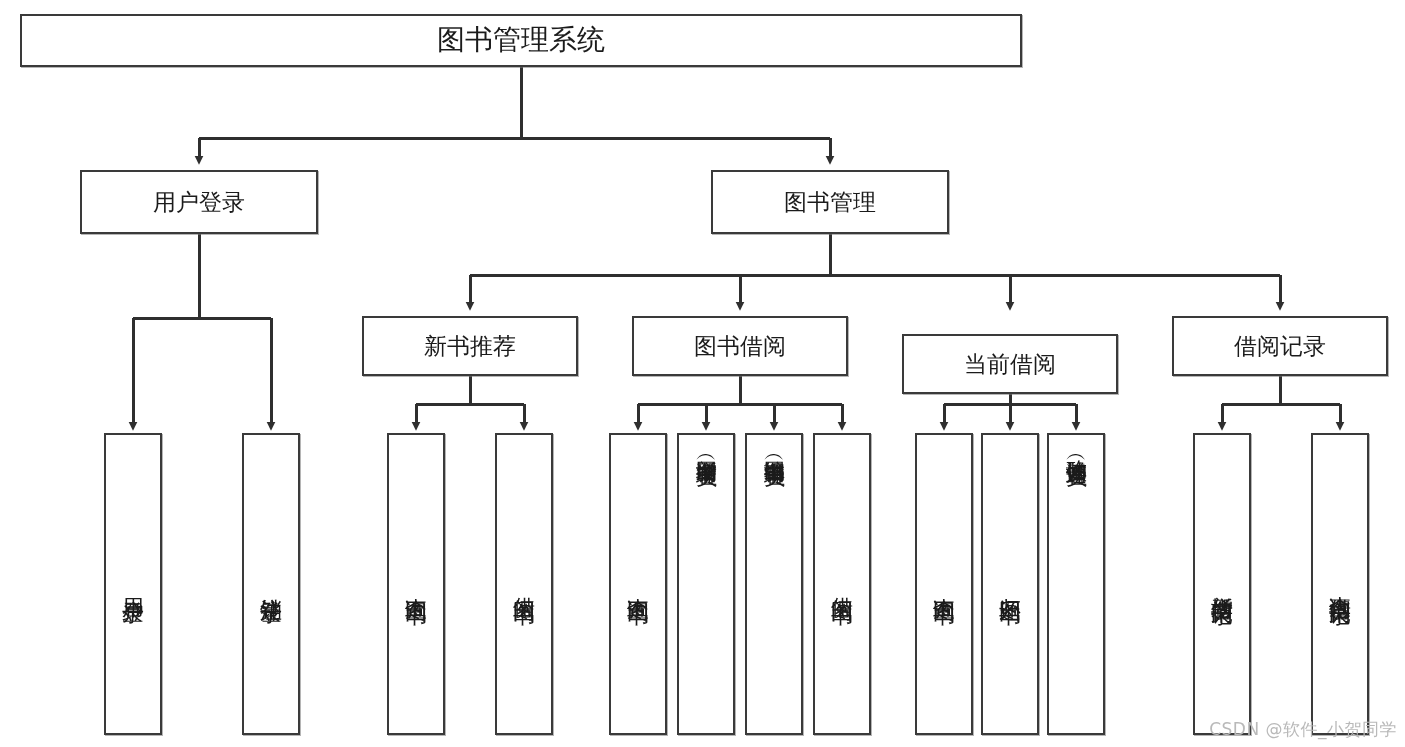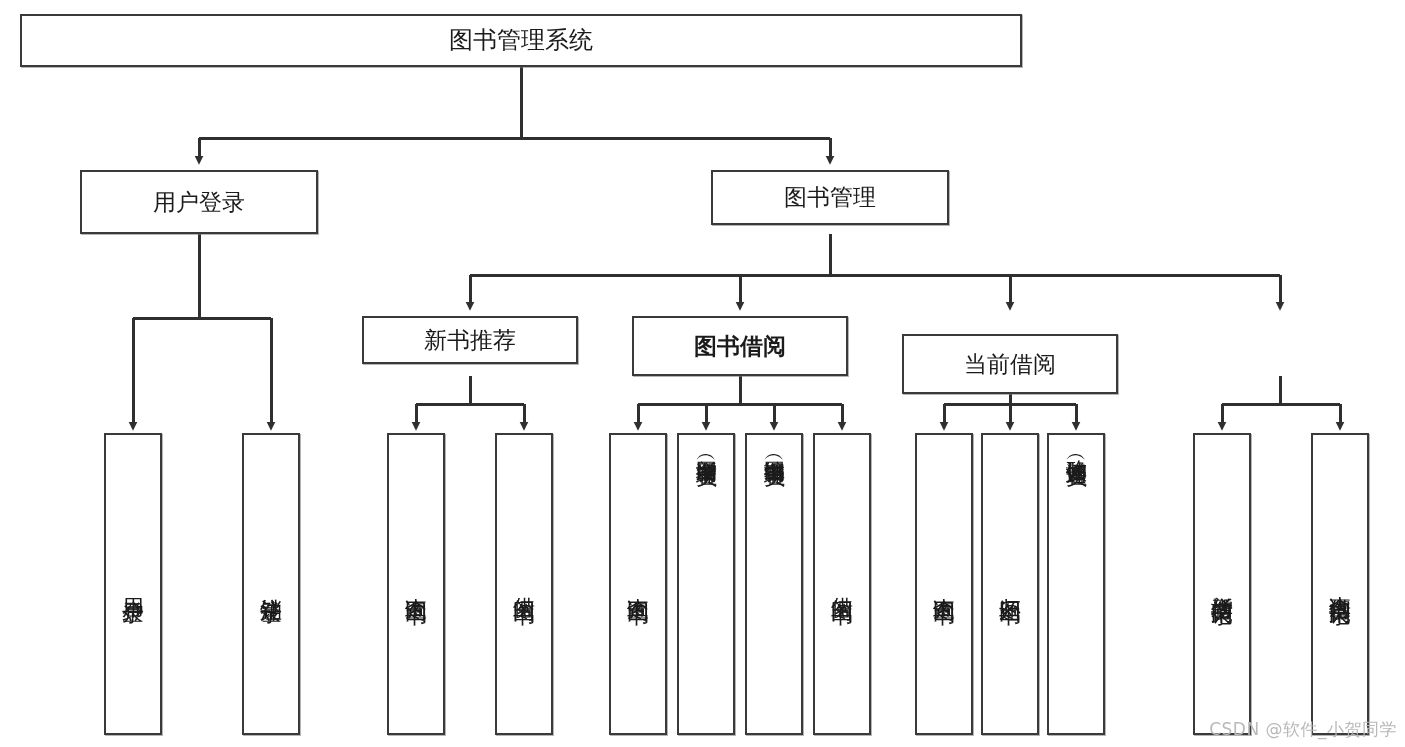--- a/index.html
+++ b/index.html
@@ -37,21 +37,21 @@
   .node .label {
     color: #1b1b1b;
     text-align: center;
     line-height: 1.22;
     white-space: nowrap;
   }
   .node.horiz .label {
     font-size: 23px;
   }
   .node.root .label {
-    font-size: 24px;
+    font-size: 28px;
     text-align: right;
   }
   .node.vert {
     align-items: flex-start;
     padding-top: 8px;
   }
   .node.vert .label {
     writing-mode: vertical-rl;
     text-orientation: upright;
     font-size: 22px;
@@ -133,33 +133,36 @@
     </g>
   </svg>
 
   <div class="node root horiz" style="left:20px; top:14px; width:1002px; height:53px;">
     <span class="label">图书管理系统</span>
   </div>
 
   <div class="node horiz" style="left:80px; top:170px; width:238px; height:64px;">
     <span class="label">用户登录</span>
   </div>
-  <div class="node horiz" style="left:711px; top:170px; width:238px; height:55px;">
+  <div class="node horiz" style="left:711px; top:170px; width:238px; height:64px;">
     <span class="label">图书管理</span>
   </div>
 
-  <div class="node horiz" style="left:362px; top:316px; width:216px; height:48px;">
+  <div class="node horiz" style="left:362px; top:316px; width:216px; height:60px;">
     <span class="label">新书推荐</span>
   </div>
-  <div class="node horiz" style="left:632px; top:316px; width:216px; height:60px;font-weight:bold;">
+  <div class="node horiz" style="left:632px; top:316px; width:216px; height:60px;">
     <span class="label">图书借阅</span>
   </div>
   <div class="node horiz" style="left:902px; top:316px; width:216px; height:60px;margin-top:18px;">
     <span class="label">当前借阅</span>
   </div>
+  <div class="node horiz" style="left:1172px; top:316px; width:216px; height:60px;">
+    <span class="label">借阅记录</span>
+  </div>
 
   <div class="node vert centered" style="left:104px; top:433px; width:58px; height:302px;">
     <span class="label">用户登录</span>
   </div>
   <div class="node vert centered" style="left:242px; top:433px; width:58px; height:302px;">
     <span class="label">注销登录</span>
   </div>
 
   <div class="node vert centered" style="left:387px; top:433px; width:58px; height:302px;">
     <span class="label">查询图书</span>

